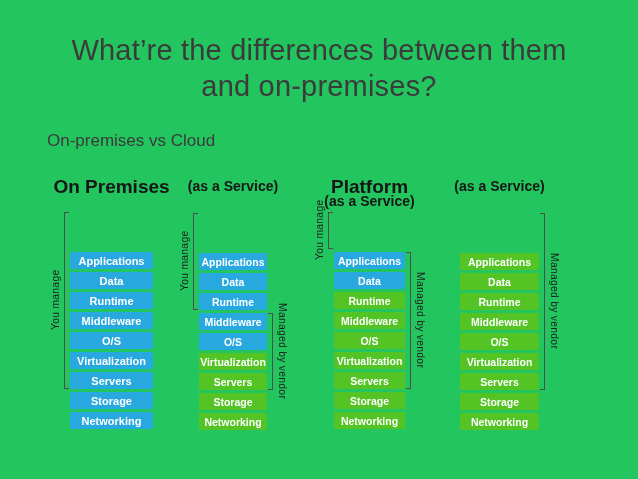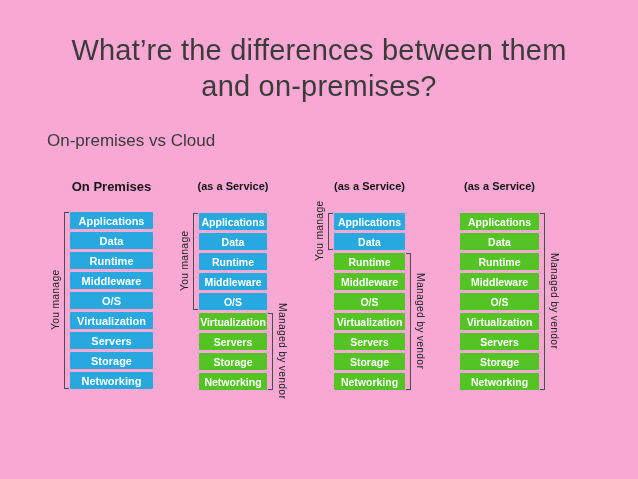--- a/index.html
+++ b/index.html
@@ -1,48 +1,48 @@
 <!DOCTYPE html>
 <html style="--blue: #27A9E0; --green: #53C424;"><head>
 <meta charset="utf-8">
 <style>
   * { margin:0; padding:0; box-sizing:border-box; }
   html,body { background:#fff; }
   body {
     width:638px; height:479px; position:relative; overflow:hidden;
     font-family:"Liberation Sans", sans-serif;
   }
-  .slide { position:absolute; inset:0; background:#f9a8d4; }
+  .slide { position:absolute; inset:0; background:#22c55e; }
 
   .title {
     position:absolute; top:33px; left:0; width:638px;
     text-align:center; font-size:29px; line-height:1.24;
     color:#3b3b3b; font-weight:400; letter-spacing:0.2px;
   }
   .subtitle {
     position:absolute; top:131px; left:47px;
     font-size:17px; color:#3b3b3b; font-weight:400;text-align:right;
   }
 
   .diagram { position:absolute; top:179px; left:0; width:638px; height:240px; }
 
   .column { position:absolute; top:0; }
   .col1 { left:40px;  width:143px; }
   .col2 { left:169px; width:128px; }
   .col3 { left:304px; width:131px; }
   .col4 { left:430px; width:139px; }
 
   .col-header { height:33px; text-align:center; color:#161616; }
-  .col-title { font-size:13px; font-weight:700; line-height:15px; }
-  .col-sub   { font-size:11px; font-weight:700; line-height:12px; margin-top:1px; }
+  .col-title { font-size:19px; font-weight:700; line-height:15px; }
+  .col-sub   { font-size:14px; font-weight:700; line-height:12px; margin-top:1px; }
 
   .stack-wrap { position:relative; display:flex; }
   .gutter { width:30px; position:relative; flex:0 0 30px; }
 
-  .stack { display:flex; flex-direction:column; }
+  .stack { display:flex; flex-direction:column;margin-top:40px; }
   .col1 .stack { width:83px; }
   .col2 .stack { width:68px; }
   .col3 .stack { width:71px; }
   .col4 .stack { width:79px; }
 
   .box {
     height:17px; margin-bottom:3px; border-radius:1px;
     color:#ffffff; font-size:10.5px; font-weight:700;
     display:flex; align-items:center; justify-content:center;
     white-space:nowrap; overflow:hidden;
@@ -136,20 +136,21 @@
         </div>
         <div class="gutter">
           <div class="bracket right sp4 off5"></div>
           <div class="vlabel right vc-bot4">Managed by vendor</div>
         </div>
       </div>
     </div>
 
     <div class="column col3">
       <div class="col-header">
+        <div class="col-title">Platform</div>
         <div class="col-sub">(as a Service)</div>
       </div>
       <div class="stack-wrap">
         <div class="gutter">
           <div class="vlabel left vc-top2">You manage</div>
           <div class="bracket left sp2 off0"></div>
         </div>
         <div class="stack">
           <div class="box blue">Applications</div>
           <div class="box blue">Data</div>

